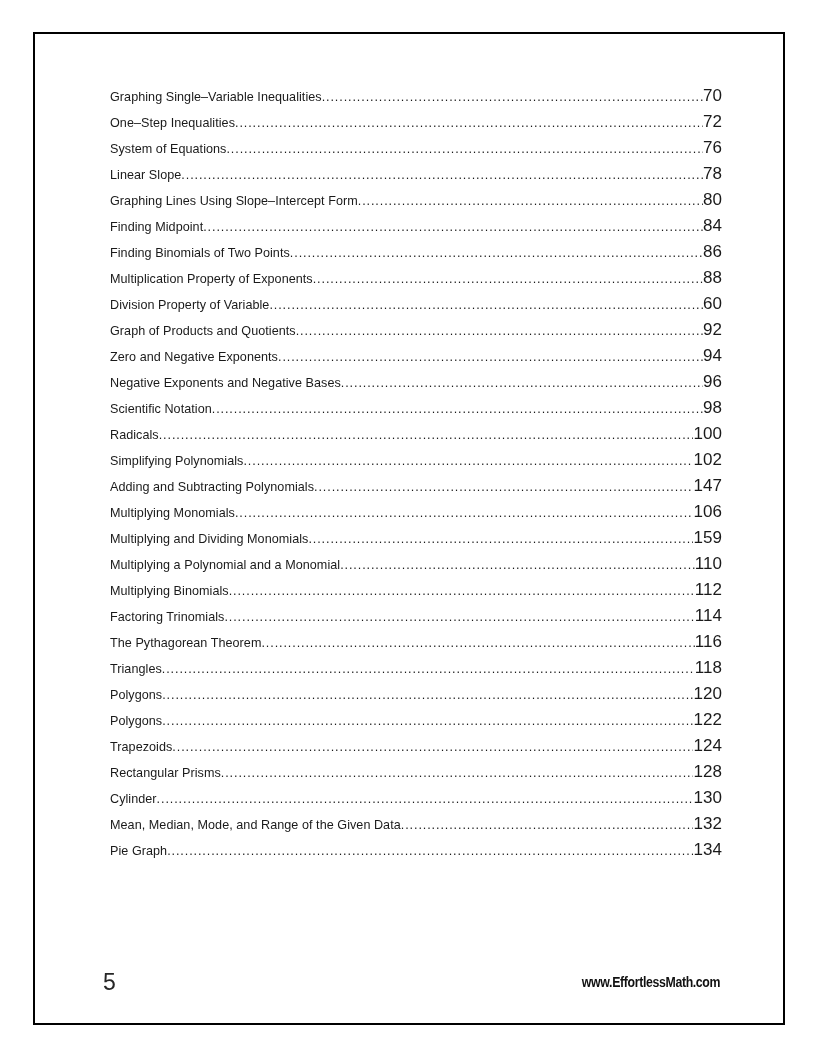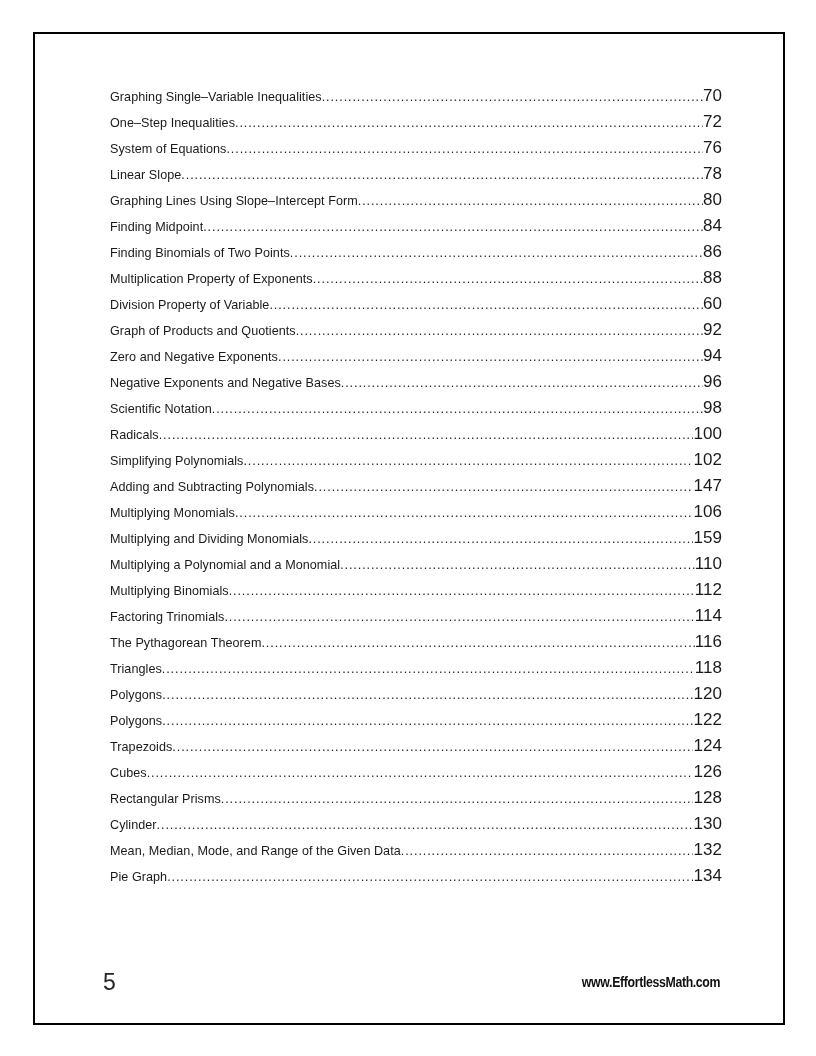--- a/index.html
+++ b/index.html
@@ -232,25 +232,20 @@
         <span class="toc-title">Polygons</span>
         <span class="toc-leader"></span>
         <span class="toc-page">122</span>
       </div>
       <div class="toc-entry">
         <span class="toc-title">Trapezoids</span>
         <span class="toc-leader"></span>
         <span class="toc-page">124</span>
       </div>
       <div class="toc-entry">
-        <span class="toc-title">Cubes</span>
-        <span class="toc-leader"></span>
-        <span class="toc-page">126</span>
-      </div>
-      <div class="toc-entry">
         <span class="toc-title">Rectangular Prisms</span>
         <span class="toc-leader"></span>
         <span class="toc-page">128</span>
       </div>
       <div class="toc-entry">
         <span class="toc-title">Cylinder </span>
         <span class="toc-leader"></span>
         <span class="toc-page">130</span>
       </div>
       <div class="toc-entry">

